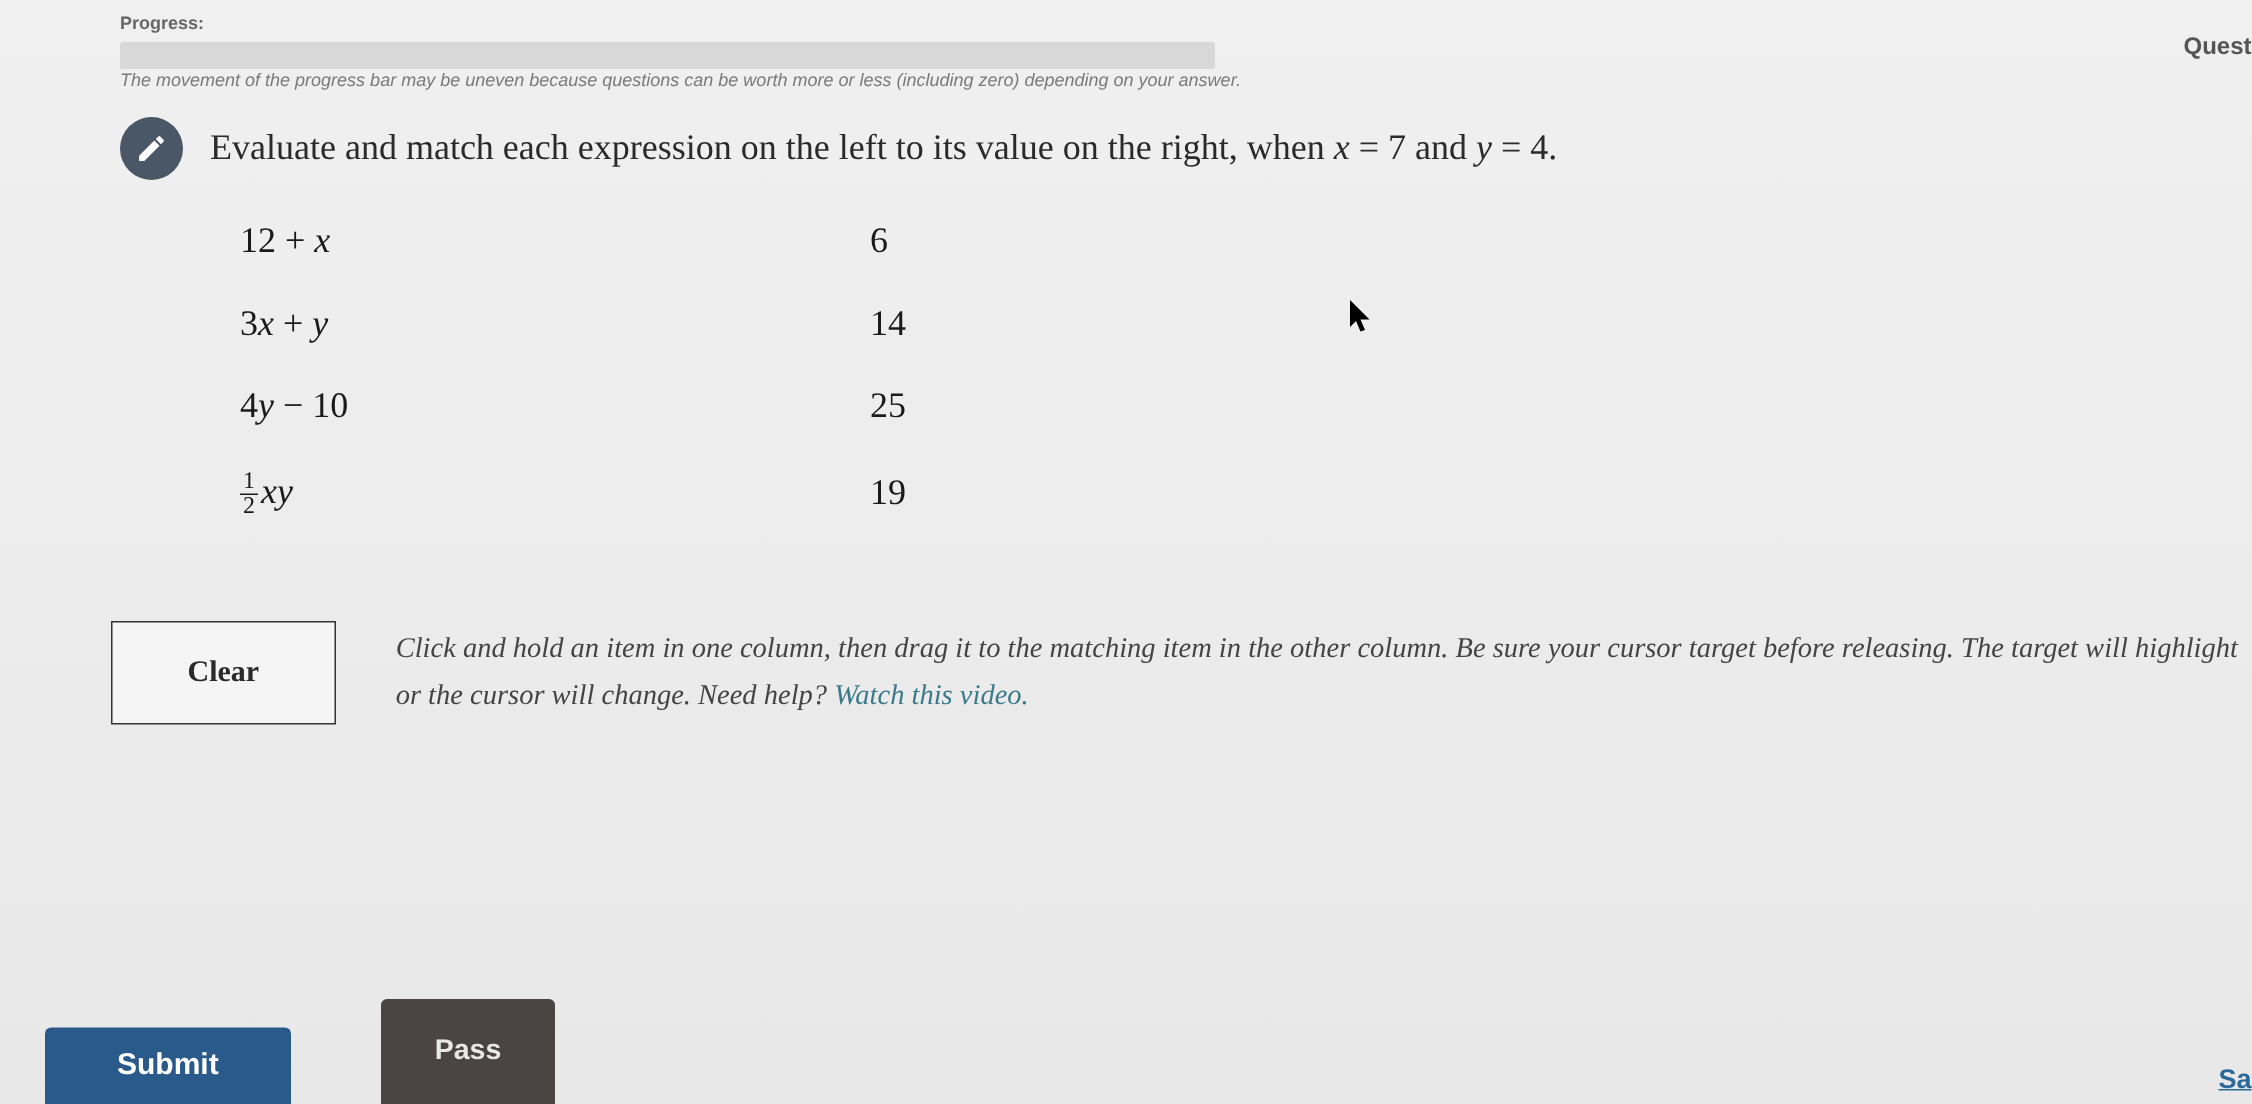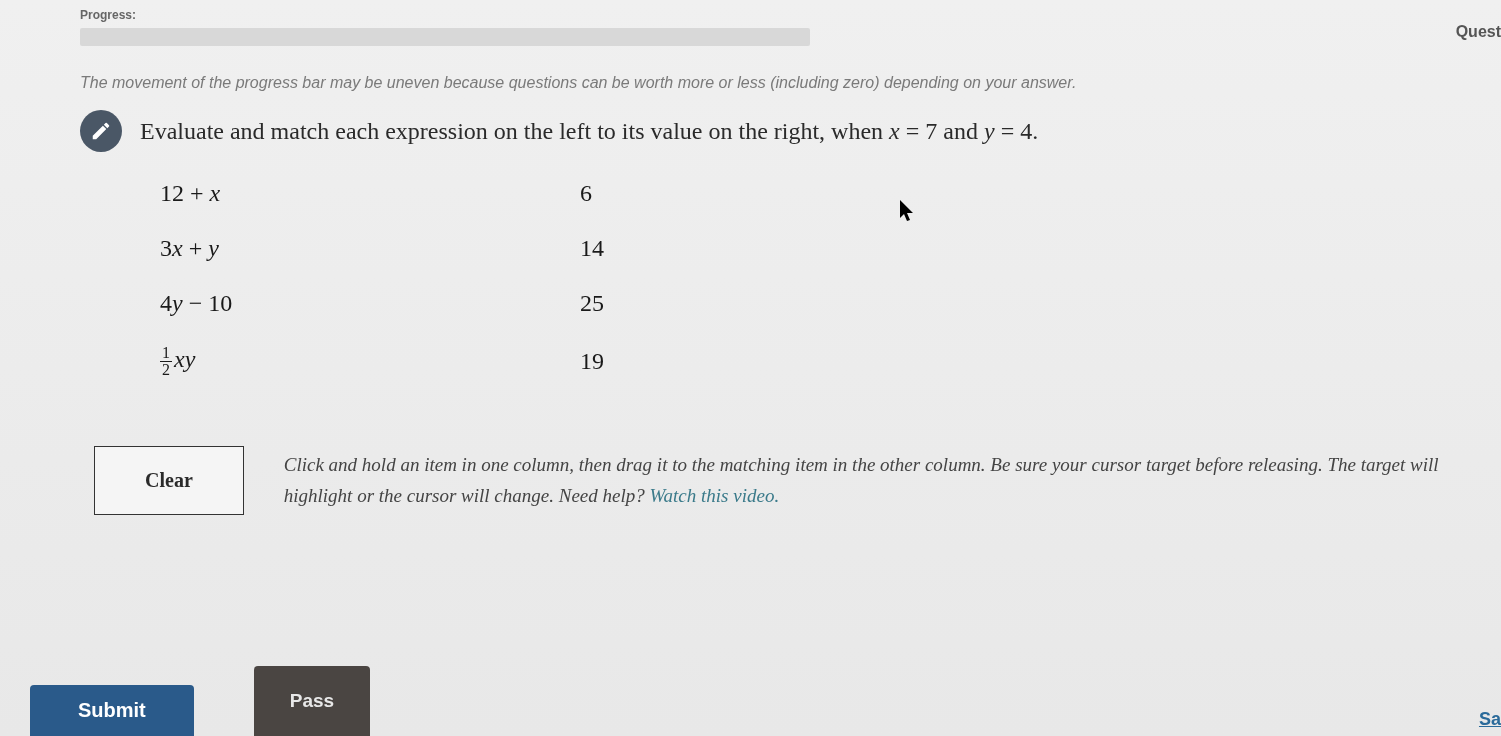--- a/index.html
+++ b/index.html
@@ -43,23 +43,22 @@
       right: 0;
       top: 23px;
       font-family: Arial, sans-serif;
       font-weight: bold;
       font-size: 16px;
       color: #555;
     }
     .progress-note {
       font-family: Arial, sans-serif;
       font-style: italic;
-      font-size: 16px;
+      font-size: 12px;
       color: #7a7a7a;
-      margin-top: 28px;
       padding: 0 80px;
     }
     .question-row {
       display: flex;
       align-items: center;
       padding: 18px 80px 8px 80px;
       gap: 18px;
     }
     .pencil-icon {
       width: 42px;
@@ -111,21 +110,21 @@
     .fraction .num {
       border-bottom: 1px solid #1a1a1a;
       padding: 0 2px;
     }
     .fraction .den {
       padding: 0 2px;
     }
     .instruction-row {
       display: flex;
       align-items: center;
-      padding: 30px 0 0 94px;
+      padding: 30px 0 0 74px;
       gap: 40px;
     }
     .clear-btn {
       border: 1.5px solid #333;
       background: #f5f5f5;
       font-family: Georgia, serif;
       font-weight: bold;
       font-size: 20px;
       color: #2a2a2a;
       padding: 22px 50px;

